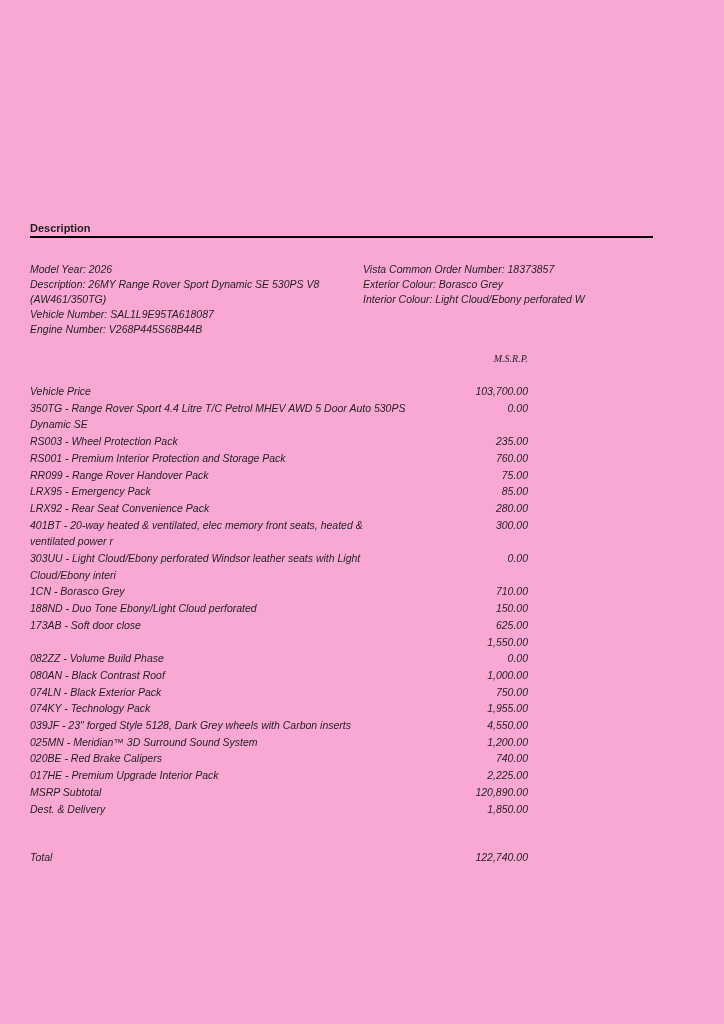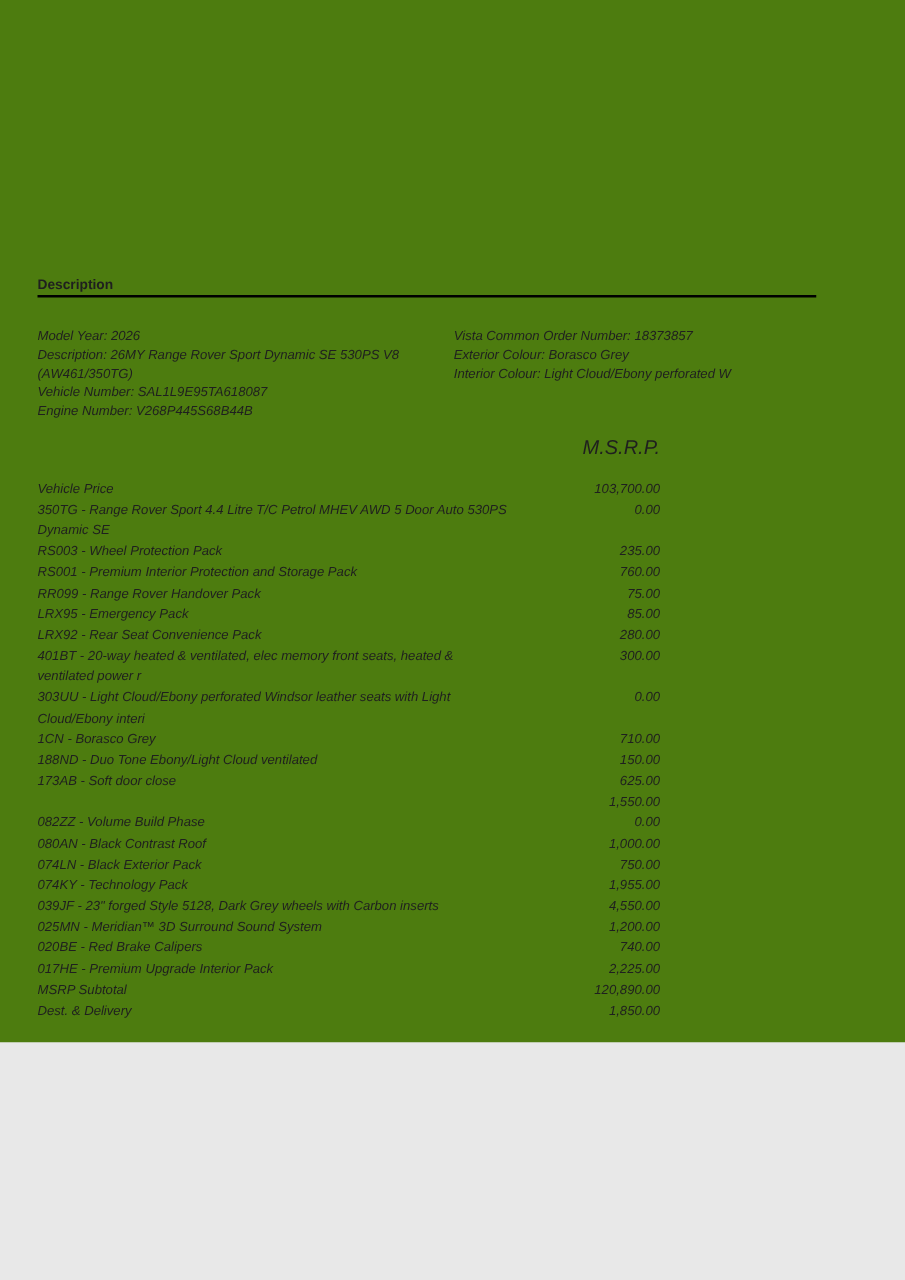--- a/index.html
+++ b/index.html
@@ -2,22 +2,22 @@
 <html><head>
 <meta charset="utf-8">
 <style>
   * { margin: 0; padding: 0; box-sizing: border-box; }
   html, body { background: #e8e8e8; }
   body { font-family: "Liberation Sans", sans-serif; }
 
   .page {
     position: relative;
     width: 724px;
-    height: 834px;
-    background: #4d7c0f;
+    height: 1024px;
+    background: #f9a8d4;
     margin: 0 auto;
     overflow: hidden;
     color: #1f1f1f;
   }
 
   .content {
     position: absolute;
     left: 30px;
     top: 222px;
     width: 623px;
@@ -38,23 +38,24 @@
     font-size: 10.5px;
     line-height: 15px;
   }
   .info-col-left  { width: 333px; flex: none; }
   .info-col-right { flex: 1; }
 
   .msrp-header {
     width: 498px;
     text-align: right;
     font-style: italic;
-    font-size: 16px;
+    font-size: 10px;
     line-height: 15px;
     margin-top: 14px;
+    font-family: Liberation Serif, serif;
   }
 
   .line-items {
     margin-top: 17px;
     width: 498px;
   }
   .row {
     display: flex;
     align-items: flex-start;
     font-style: italic;
@@ -142,21 +143,21 @@
     <div class="desc">303UU - Light Cloud/Ebony perforated Windsor leather seats with Light Cloud/Ebony interi</div>
     <div class="price">0.00</div>
   </div>
 
   <div class="row">
     <div class="desc">1CN - Borasco Grey</div>
     <div class="price">710.00</div>
   </div>
 
   <div class="row">
-    <div class="desc">188ND - Duo Tone Ebony/Light Cloud ventilated</div>
+    <div class="desc">188ND - Duo Tone Ebony/Light Cloud perforated</div>
     <div class="price">150.00</div>
   </div>
 
   <div class="row">
     <div class="desc">173AB - Soft door close</div>
     <div class="price">625.00</div>
   </div>
 
   <div class="row">
     <div class="price">1,550.00</div>

